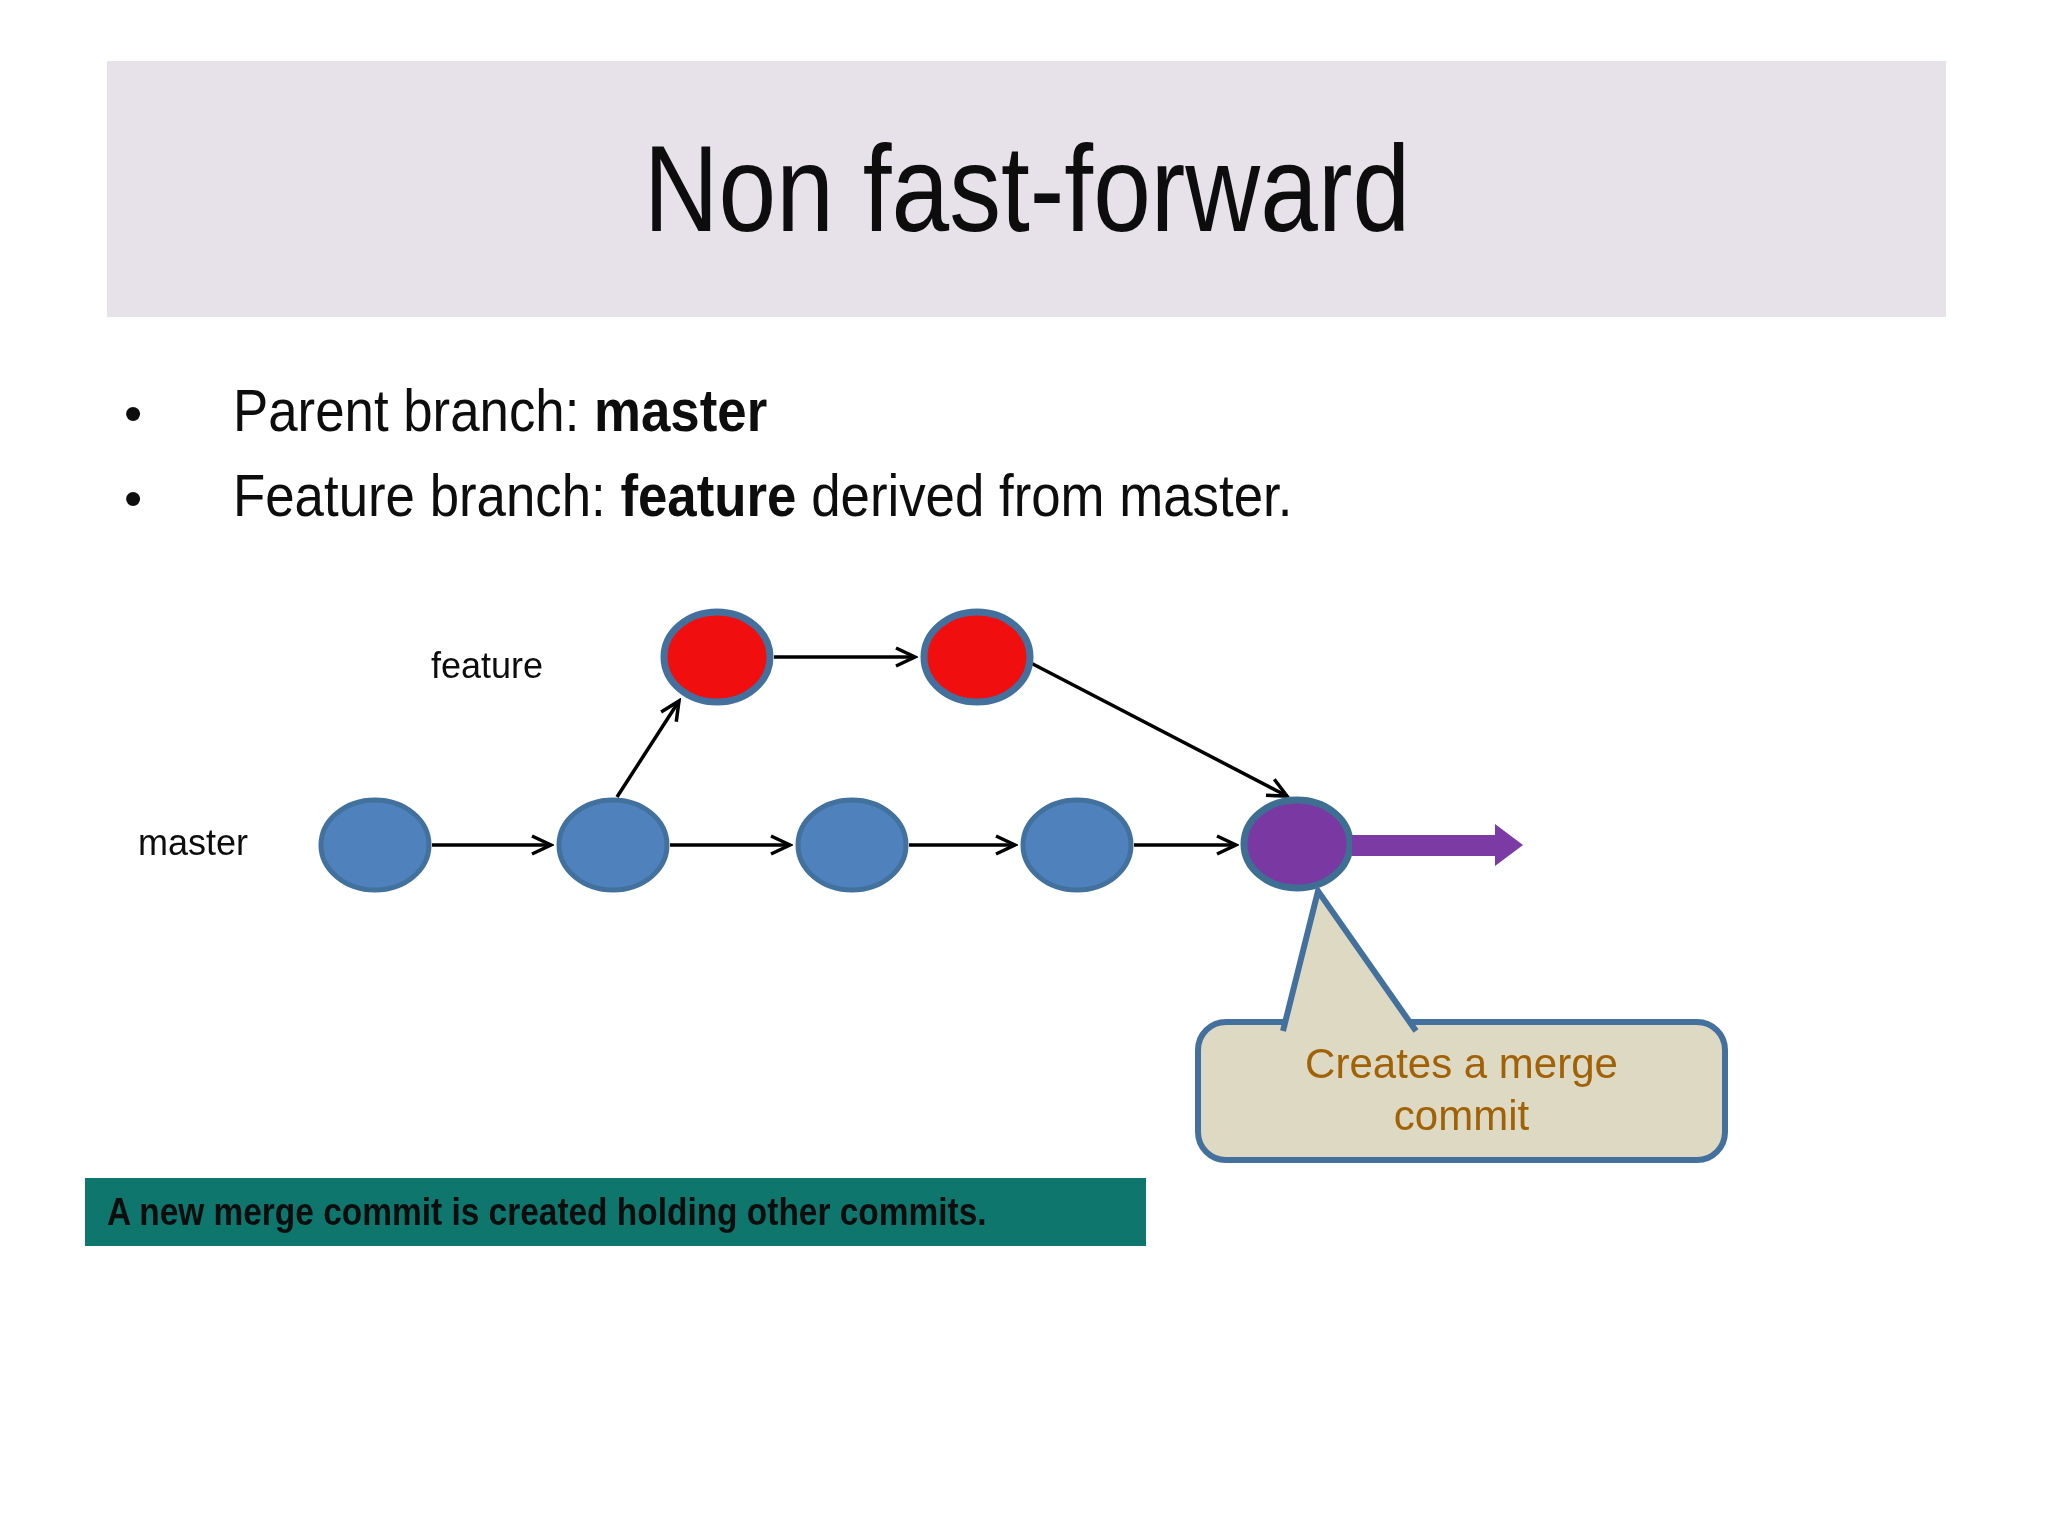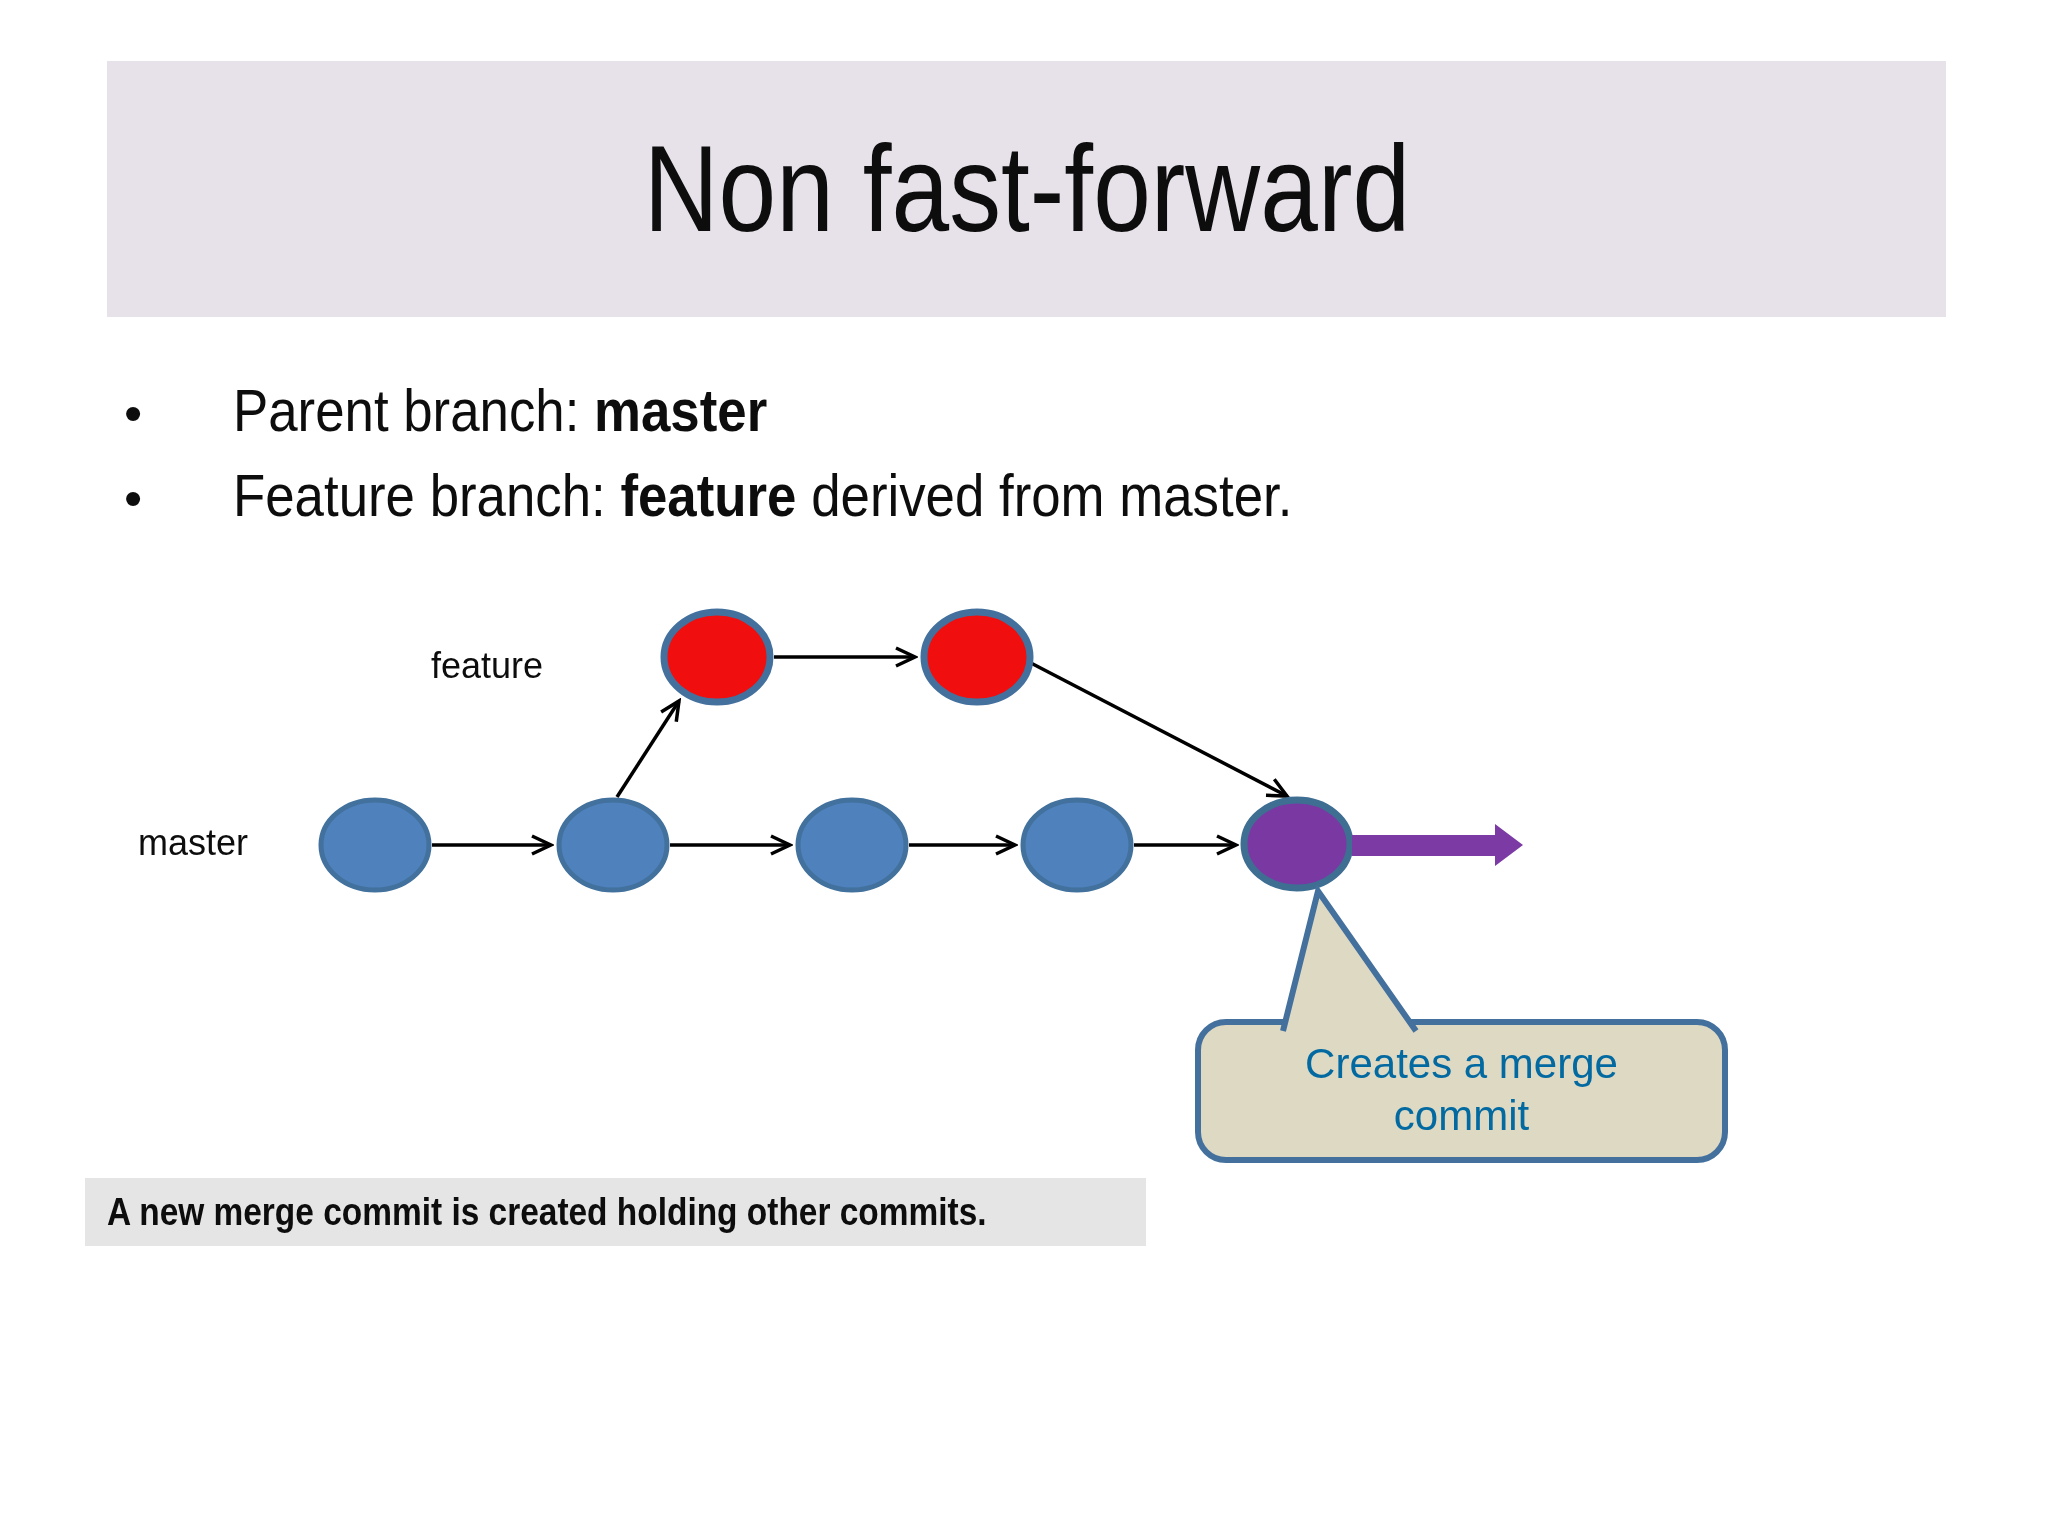--- a/index.html
+++ b/index.html
@@ -23,26 +23,26 @@
   .bullet-text b{font-weight:bold;}
 
   svg.diagram{position:absolute;left:0;top:0;}
 
   .branch-label{position:absolute;font-size:36px;color:#0d0d0d;white-space:nowrap;}
   .label-feature{left:431px;top:645px;}
   .label-master{left:138px;top:822px;}
 
   .callout-text{
     position:absolute;left:1198px;top:1038px;width:527px;
-    text-align:center;font-size:42px;line-height:52px;color:#0369a1;
+    text-align:center;font-size:42px;line-height:52px;color:#a16207;
   }
 
   .note-bar{
     position:absolute;left:85px;top:1178px;width:1061px;height:68px;
-    background:#e5e5e5;display:flex;align-items:center;
+    background:#0f766e;display:flex;align-items:center;
   }
   .note-text{
     font-weight:bold;font-size:38px;margin-left:22px;color:#0d0d0d;
     white-space:nowrap;transform:scaleX(.88);transform-origin:left center;
   }
 </style>
 </head>
 <body>
 
 <div class="slide">

